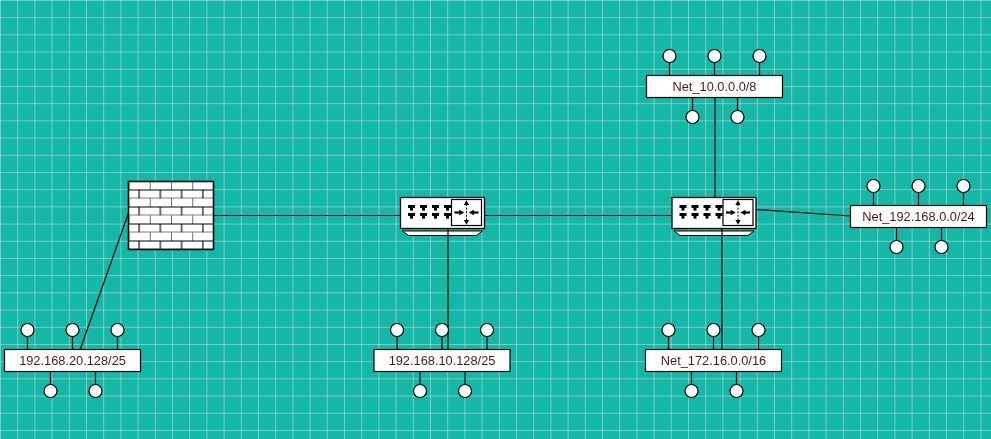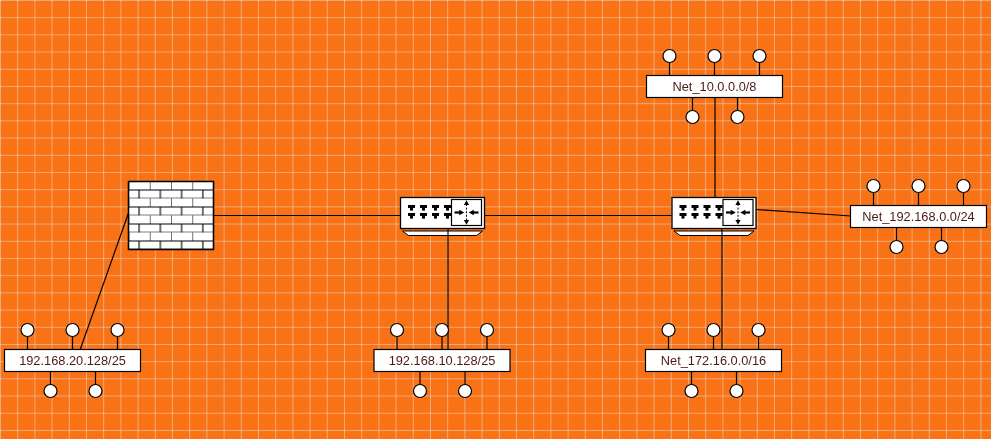--- a/index.html
+++ b/index.html
@@ -1,21 +1,21 @@
 <!DOCTYPE html>
 <html><head>
 <meta charset="utf-8">
 <style>
   html,body{margin:0;padding:0;background:#ffffff;}
   body{font-family:"Liberation Sans", sans-serif;}
   .canvas-wrap{
     position:relative;
     width:991px;height:439px;
     overflow:hidden;
-    background:#f97316;
+    background:#14b8a6;
   }
   svg{display:block;}
   .net-label{
     font-family:"Liberation Sans", sans-serif;
     font-size:12.8px;
     fill:#4a1a17;
     text-anchor:middle;
   }
   .edge{stroke:#000;stroke-width:1.2;fill:none;}
 </style>

